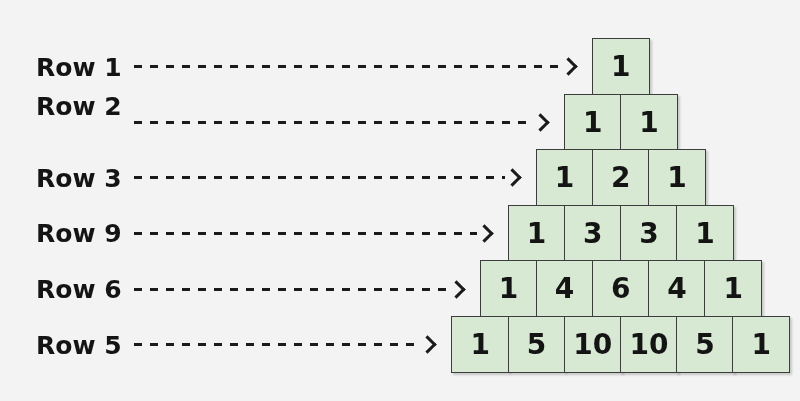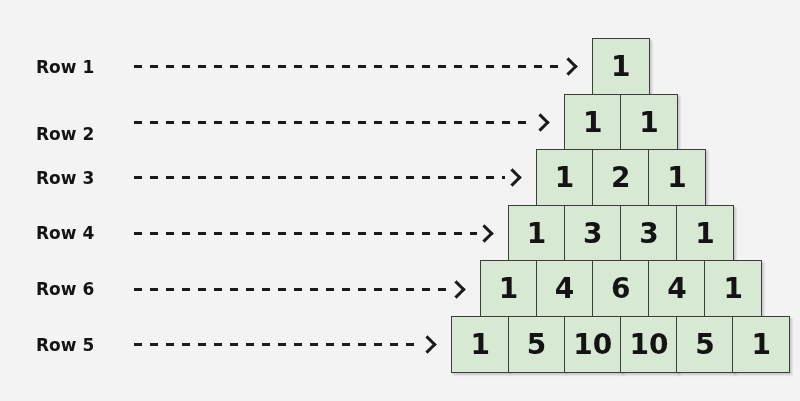--- a/index.html
+++ b/index.html
@@ -6,21 +6,21 @@
   body{
     width:800px;height:401px;
     background:var(--bg,#f3f3f3);
     font-family:"DejaVu Sans","Liberation Sans",sans-serif;
     overflow:hidden;
   }
   .stage{position:relative;width:800px;height:401px;}
   .row-label{
     position:absolute;
     transform:translateY(-50%);
-    font-size:17px;
+    font-size:25px;
     font-weight:700;
     color:var(--text,#141414);
     white-space:nowrap;
   }
   .dash-line{
     position:absolute;
     height:3px;
     background:repeating-linear-gradient(90deg,var(--arrow,#1a1a1a) 0 8px,transparent 8px 16px);
   }
   .arrow-head{
@@ -47,36 +47,36 @@
 
 <div class="stage">
   <div id="rows-container">
       <div>
         <div class="row-label" style="left: 36px; top: 66.6px;">Row 1</div>
         <div class="dash-line" style="left: 134px; top: 65.1px; width: 426.9px;"></div>
         <div class="arrow-head" style="left: 561.9px; top: 60.1px;"></div>
         <div class="cell" style="left: 591.9px; top: 38px; width: 57.8px; height: 57.2px;">1</div>
       </div>
       <div>
-        <div class="row-label" style="left: 36px; top: 134px;">Row 2</div>
+        <div class="row-label" style="left: 36px; top: 106px;">Row 2</div>
         <div class="dash-line" style="left: 134px; top: 120.7px; width: 398.8px;"></div>
         <div class="arrow-head" style="left: 533.8px; top: 115.7px;"></div>
         <div class="cell" style="left: 563.8px; top: 93.6px; width: 57.8px; height: 57.2px;">1</div>
         <div class="cell" style="left: 620px; top: 93.6px; width: 57.8px; height: 57.2px;">1</div>
       </div>
       <div>
         <div class="row-label" style="left: 36px; top: 177.8px;">Row 3</div>
         <div class="dash-line" style="left: 134px; top: 176.3px; width: 370.7px;"></div>
         <div class="arrow-head" style="left: 505.7px; top: 171.3px;"></div>
         <div class="cell" style="left: 535.7px; top: 149.2px; width: 57.8px; height: 57.2px;">1</div>
         <div class="cell" style="left: 591.9px; top: 149.2px; width: 57.8px; height: 57.2px;">2</div>
         <div class="cell" style="left: 648.1px; top: 149.2px; width: 57.8px; height: 57.2px;">1</div>
       </div>
       <div>
-        <div class="row-label" style="left: 36px; top: 233.4px;">Row 4</div>
+        <div class="row-label" style="left: 36px; top: 233.4px;">Row 9</div>
         <div class="dash-line" style="left: 134px; top: 231.9px; width: 342.6px;"></div>
         <div class="arrow-head" style="left: 477.6px; top: 226.9px;"></div>
         <div class="cell" style="left: 507.6px; top: 204.8px; width: 57.8px; height: 57.2px;">1</div>
         <div class="cell" style="left: 563.8px; top: 204.8px; width: 57.8px; height: 57.2px;">3</div>
         <div class="cell" style="left: 620px; top: 204.8px; width: 57.8px; height: 57.2px;">3</div>
         <div class="cell" style="left: 676.2px; top: 204.8px; width: 57.8px; height: 57.2px;">1</div>
       </div>
       <div>
         <div class="row-label" style="left: 36px; top: 289px;">Row 6</div>
         <div class="dash-line" style="left: 134px; top: 287.5px; width: 314.5px;"></div>

